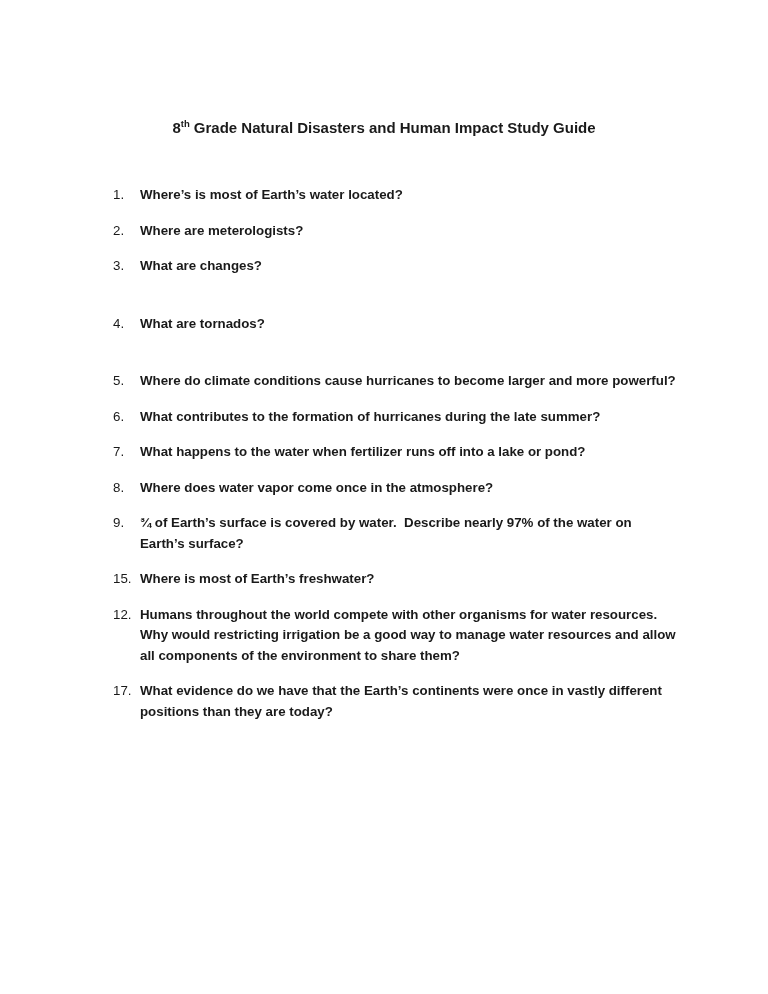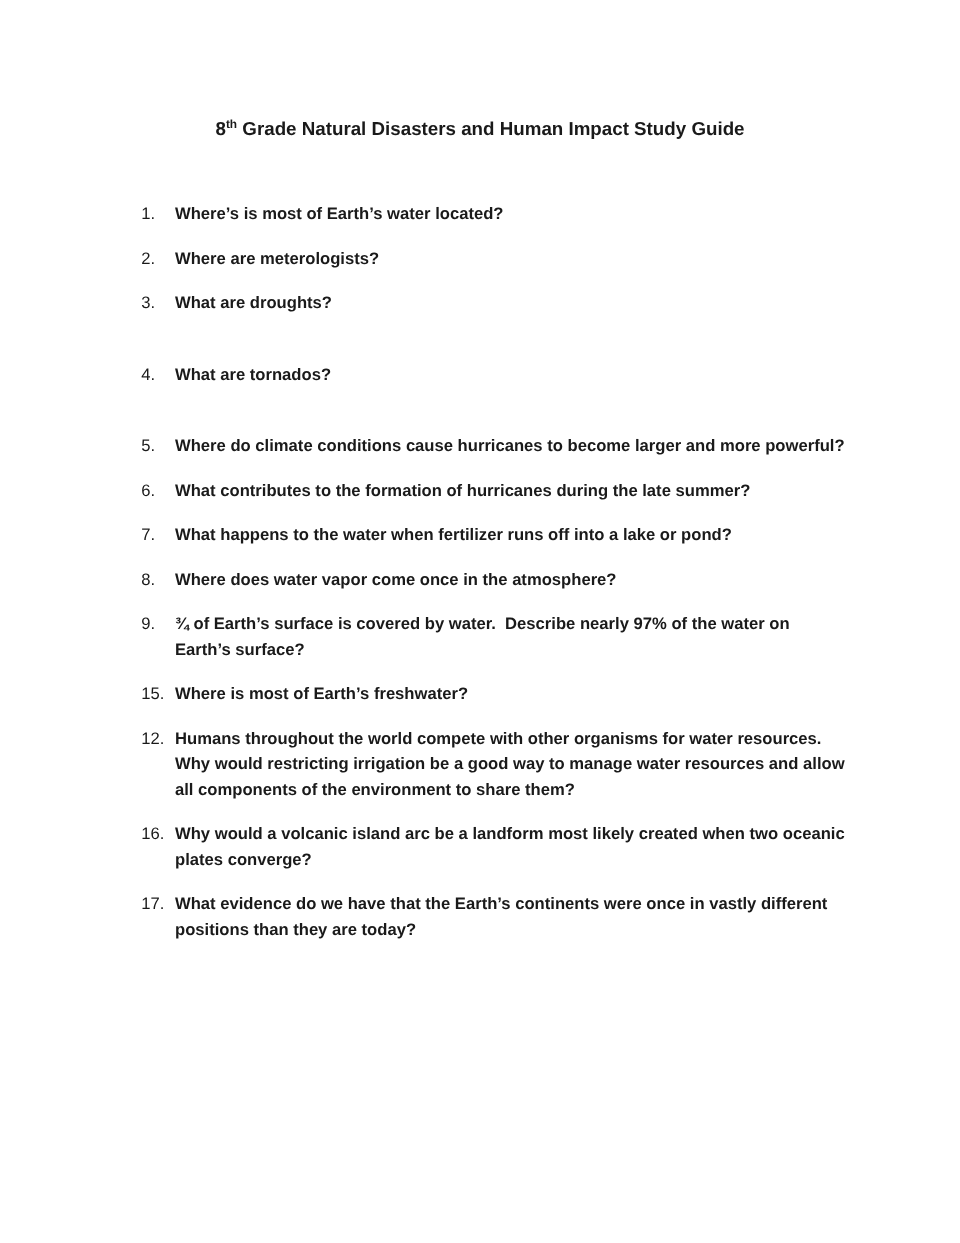--- a/index.html
+++ b/index.html
@@ -9,20 +9,21 @@
   }
   .page {
     position: relative;
     width: 768px;
     height: 828px;
     background: #ffffff;
     font-family: "Liberation Sans", sans-serif;
     color: #1a1a1a;
     overflow: hidden;
     box-sizing: border-box;
+    margin-top: 24px;
   }
   .doc-title {
     padding-top: 90px;
     text-align: center;
     font-weight: bold;
     font-size: 15px;
     line-height: 19px;
     color: #1a1a1a;
   }
   .doc-title .sup {
@@ -69,21 +70,21 @@
       <span class="text">Where’s is most of Earth’s water located?</span>
     </div>
 
     <div class="q">
       <span class="num">2.</span>
       <span class="text">Where are meterologists?</span>
     </div>
 
     <div class="q gap-after">
       <span class="num">3.</span>
-      <span class="text">What are droughts?</span>
+      <span class="text">What are changes?</span>
     </div>
 
     <div class="q gap-after">
       <span class="num">4.</span>
       <span class="text">What are tornados?</span>
     </div>
 
     <div class="q">
       <span class="num">5.</span>
       <span class="text">Where do climate conditions cause hurricanes to become larger and more powerful?</span>
@@ -116,24 +117,20 @@
 
 
     <div class="q">
       <span class="num">12.</span>
       <span class="text">Humans throughout the world compete with other organisms for water resources.  Why would restricting irrigation be a good way to manage water resources and allow all components of the environment to share them?</span>
     </div>
 
 
 
 
-    <div class="q">
-      <span class="num">16.</span>
-      <span class="text">Why would a volcanic island arc be a landform most likely created when two oceanic plates converge?</span>
-    </div>
 
     <div class="q">
       <span class="num">17.</span>
       <span class="text">What evidence do we have that the Earth’s continents were once in vastly different positions than they are today?</span>
     </div>
 
   </div>
 
 </div>
 

